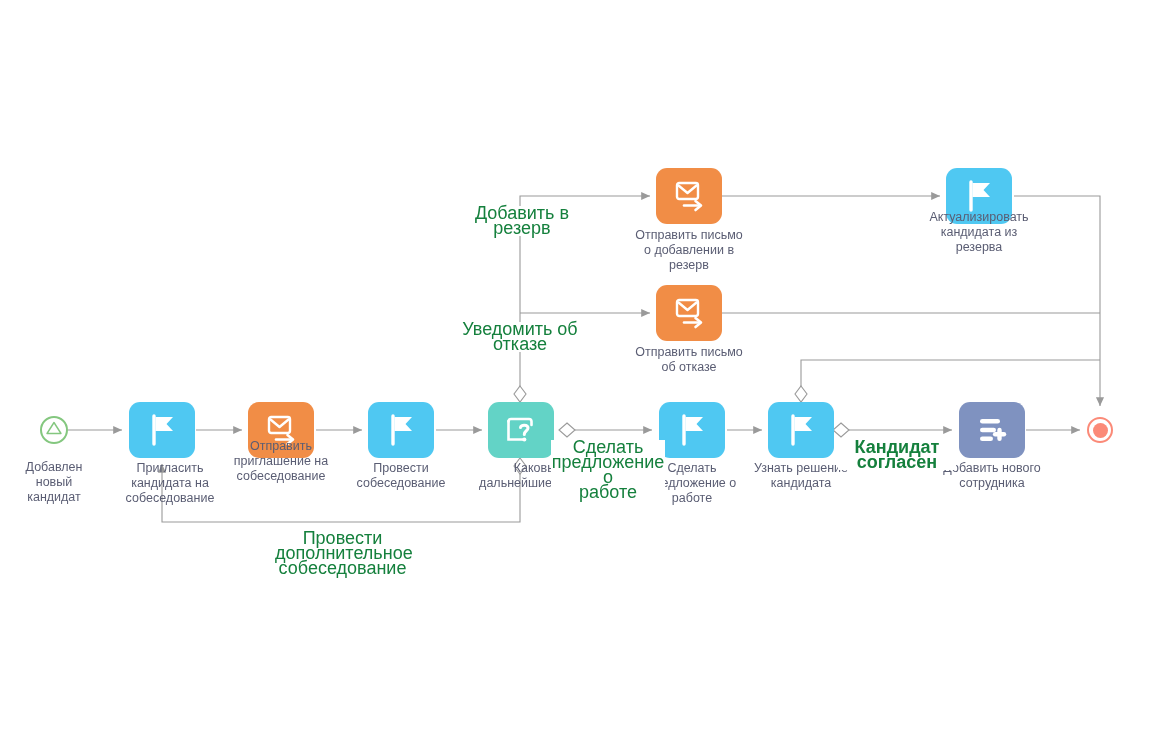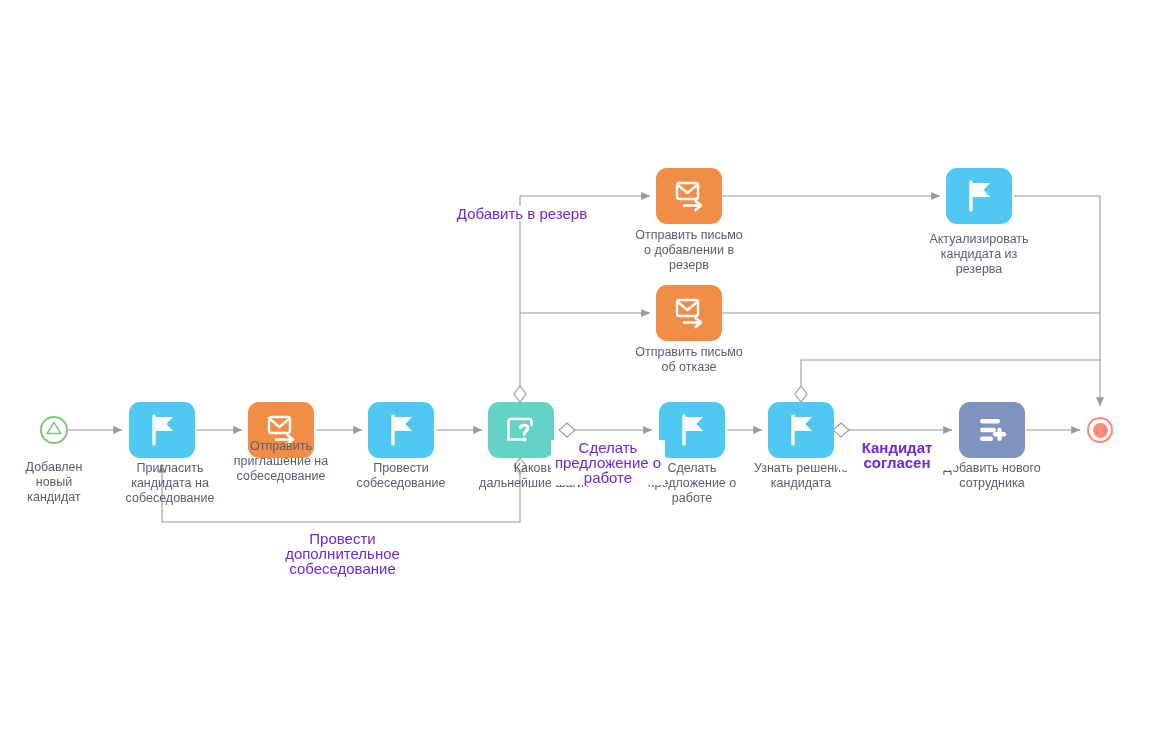--- a/index.html
+++ b/index.html
@@ -43,22 +43,22 @@
     text-align: center;
     color: #5a5d73;
     font-size: 12.5px;
     line-height: 15px;
     white-space: pre-line;
     pointer-events: none;
   }
   .edge-label {
     position: absolute;
     text-align: center;
-    color: #6d28d9;
-    font-size: 15px;
+    color: #15803d;
+    font-size: 18px;
     line-height: 15px;
     white-space: pre-line;
     background: #ffffff;
     pointer-events: none;
   }
   .event {
     position: absolute;
     border-radius: 50%;
     box-sizing: border-box;
   }
@@ -214,21 +214,21 @@
 резерв</div>
 
   <div class="node" style="left:946px; top:168px; background:#4fc8f2;">
     <span>
       <svg width="34" height="34" viewBox="0 0 34 34">
         <path d="M9,3 L9,31" stroke="#ffffff" stroke-width="3.4" stroke-linecap="round" fill="none"></path>
         <path d="M10.5,4 L28,4 L21.5,11 L28,18 L10.5,18 z" fill="#ffffff"></path>
       </svg>
     </span>
   </div>
-  <div class="node-label" style="left:909px; top:232px; width:140px;">Актуализировать
+  <div class="node-label" style="left:909px; top:210px; width:140px;">Актуализировать
 кандидата из
 резерва</div>
 
   <div class="node" style="left:656px; top:285px; background:#f18d46;">
     <span>
       <svg width="34" height="32" viewBox="0 0 34 32">
         <rect x="5" y="3" width="21" height="16" rx="2.2" fill="none" stroke="#ffffff" stroke-width="2.4"></rect>
         <path d="M6.5,5.5 L15.5,13 L24.5,5.5" fill="none" stroke="#ffffff" stroke-width="2.4" stroke-linecap="round" stroke-linejoin="round"></path>
         <path d="M12,25.5 L28,25.5" stroke="#ffffff" stroke-width="2.6" stroke-linecap="round" fill="none"></path>
         <path d="M23.5,21 L29,25.5 L23.5,30" fill="none" stroke="#ffffff" stroke-width="2.6" stroke-linecap="round" stroke-linejoin="round"></path>
@@ -274,20 +274,22 @@
   </div>
   <div class="node-label" style="left:922px; top:461px; width:140px;">Добавить нового
 сотрудника</div>
 
   <div class="event end-event" style="left:1087px; top:417px;">
     <span class="end-event-dot"></span>
   </div>
 
   <div class="edge-label" style="left:452px; top:206px; width:140px;">Добавить в резерв</div>
 
+  <div class="edge-label" style="left:455px; top:322px; width:130px;">Уведомить об
+отказе</div>
 
   <div class="edge-label" style="left:551px; top:440px; width:114px;">Сделать
 предложение о
 работе</div>
 
   <div class="edge-label" style="left:838px; top:440px; width:118px;font-weight:bold;">Кандидат согласен</div>
 
 
   <div class="edge-label" style="left:275px; top:531px; width:135px;">Провести
 дополнительное

